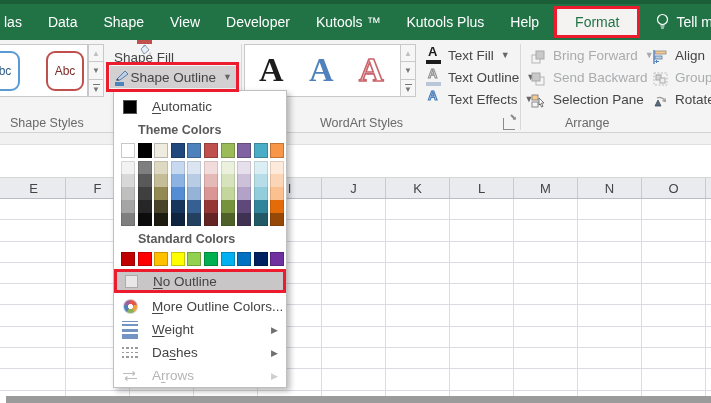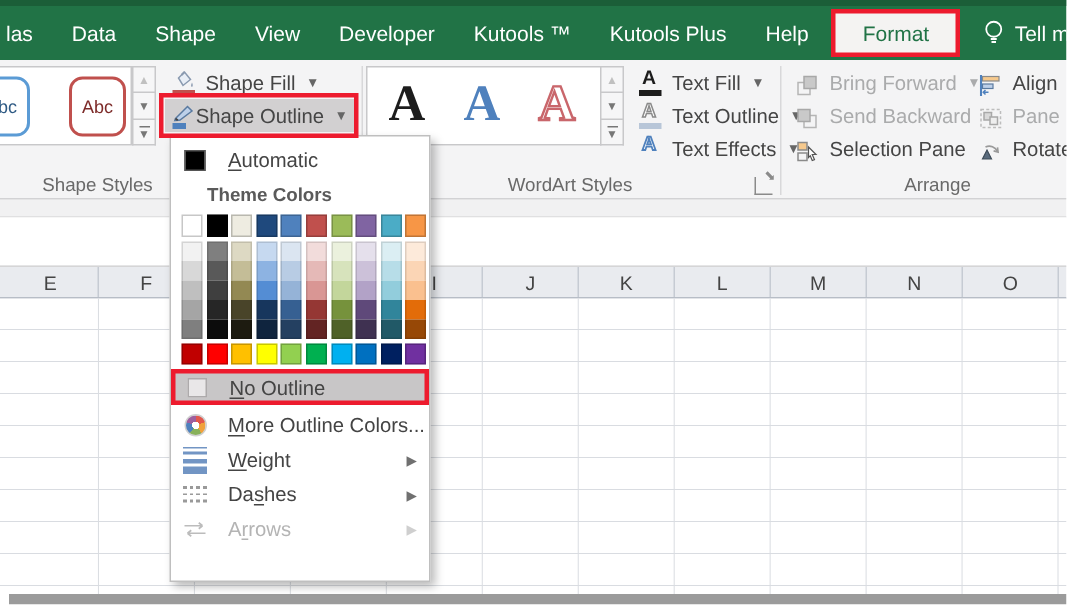--- a/index.html
+++ b/index.html
@@ -12,21 +12,21 @@
   .tabbar::before { content:""; position:absolute; left:0; top:0; right:0; height:4px; background:#1b5e38; }
   .tabs { position:absolute; left:0; top:4px; height:36px; display:flex; align-items:center; }
   .tab { color:#fff; font-size:14px; padding:0 13px; height:48px; display:flex; align-items:center; white-space:nowrap; cursor:pointer; }
   .tab.partial { padding-left:4px; }
   .tab.active { background:#f4f3f2; color:#217346; border:3px solid #ed1b2e; height:32px; margin:0 2px; padding:0 18px; }
   .tellme { display:flex; align-items:center; gap:7px; color:#fff; font-size:14px; padding-left:14px; white-space:nowrap; }
 
   
   .ribbon { position:absolute; left:0; top:40px; width:711px; height:93px; background:#f4f4f5; border-bottom:1px solid #d2d2d4; }
   .grp-divider { position:absolute; top:4px; width:1px; height:86px; background:#d8d8da; }
-  .grp-label { position:absolute; top:76px; font-size:12.5px; color:#696969; text-align:center; }
+  .grp-label { position:absolute; top:76px; font-size:12.5px; color:#696969; }
 
   
   .gallery { position:absolute; background:#fff; border:1px solid #c8c8ca; }
   .thumb { position:absolute; top:6px; width:38px; height:40px; border-radius:9px; background:#fff;
            display:flex; align-items:center; justify-content:center; font-size:12px; color:#333; cursor:pointer; }
   .scrollstrip { position:absolute; width:16px; display:flex; flex-direction:column; }
   .scrollbtn { flex:1; background:#f6f6f7; border:1px solid #c8c8ca; border-top:none; display:flex; align-items:center; justify-content:center; font-size:8px; color:#777; cursor:pointer; flex-direction:column; line-height:5px; }
   .scrollbtn:first-child { border-top:1px solid #c8c8ca; }
   .scrollbtn .bar { width:7px; height:1.5px; background:#777; margin-bottom:1.5px; }
   .dim { color:#c0c0c0; }
@@ -146,21 +146,21 @@
     </div>
     <div class="scrollstrip" style="left:88px; top:4px; height:53px;">
       <div class="scrollbtn">
           <span class="dim">▲</span>
         </div>
       <div class="scrollbtn">▼</div>
       <div class="scrollbtn"><span class="bar"></span>▼</div>
     </div>
     <div class="grp-label" style="left:10px; width:110px;">Shape Styles</div>
 
-    <div class="rbtn" style="left:110px; top:4px;">
+    <div class="rbtn" style="left:110px; top:4px;flex-direction:column;">
       <span class="icon16">
         <svg width="15" height="12" viewBox="0 0 15 12" style="position:absolute; top:0; left:1px;">
           <path d="M4 5 L8 1 L12 6 L7 10 Z" fill="#e8eef6" stroke="#8a9ab0" stroke-width="1"></path>
           <path d="M8 1 L6 3" stroke="#8a9ab0" stroke-width="1.4" fill="none"></path>
           <path d="M13 8 q1 2 0 3 q-1.2 -0.4 0 -3" fill="#8a9ab0"></path>
         </svg>
         <span class="colorbar" style="background:#c0504d;"></span>
       </span>
       <span>Shape Fill</span>
         <span class="caret">▼</span>
@@ -264,21 +264,21 @@
       <span>Align</span>
     </div>
     <div class="rbtn disabled" style="left:648px; top:26px;">
       <span class="icon16">
         <svg width="15" height="14" viewBox="0 0 15 14">
             <rect x="1" y="1" width="13" height="12" fill="none" stroke="#bdbdbd" stroke-dasharray="2 1.5"></rect>
             <rect x="3" y="3" width="5" height="5" fill="#d9d9d9" stroke="#a8a8a8"></rect>
             <rect x="7" y="6" width="5" height="5" fill="#eee" stroke="#a8a8a8"></rect>
           </svg>
       </span>
-      <span>Pane</span>
+      <span>Group</span>
     </div>
     <div class="rbtn" style="left:648px; top:48px;">
       <span class="icon16">
         <svg width="15" height="14" viewBox="0 0 15 14">
             <path d="M2 12 L8 12 L5 6 Z" fill="#5a6b7d" stroke="#3f4c59" stroke-width="0.8"></path>
             <path d="M4 4 A6 6 0 0 1 12 7" fill="none" stroke="#9a9a9a" stroke-width="1.2"></path>
             <path d="M12 4.2 L12.4 7.4 L9.4 6.6" fill="none" stroke="#9a9a9a" stroke-width="1.1"></path>
           </svg>
       </span>
       <span>Rotate</span>
@@ -371,20 +371,21 @@
           <div class="var" style="background: rgb(33, 89, 103);"></div>
         </div>
         <div class="varcol">
           <div class="var" style="background: rgb(253, 234, 218);"></div>
           <div class="var" style="background: rgb(251, 213, 181);"></div>
           <div class="var" style="background: rgb(250, 192, 143);"></div>
           <div class="var" style="background: rgb(227, 108, 9);"></div>
           <div class="var" style="background: rgb(151, 72, 6);"></div>
         </div>
       </div>
+    <div class="mhead">Standard Colors</div>
     <div class="swrow" id="std-row">
         <div class="sw" style="background: rgb(192, 0, 0);"></div>
         <div class="sw" style="background: rgb(255, 0, 0);"></div>
         <div class="sw" style="background: rgb(255, 192, 0);"></div>
         <div class="sw" style="background: rgb(255, 255, 0);"></div>
         <div class="sw" style="background: rgb(146, 208, 80);"></div>
         <div class="sw" style="background: rgb(0, 176, 80);"></div>
         <div class="sw" style="background: rgb(0, 176, 240);"></div>
         <div class="sw" style="background: rgb(0, 112, 192);"></div>
         <div class="sw" style="background: rgb(0, 32, 96);"></div>

